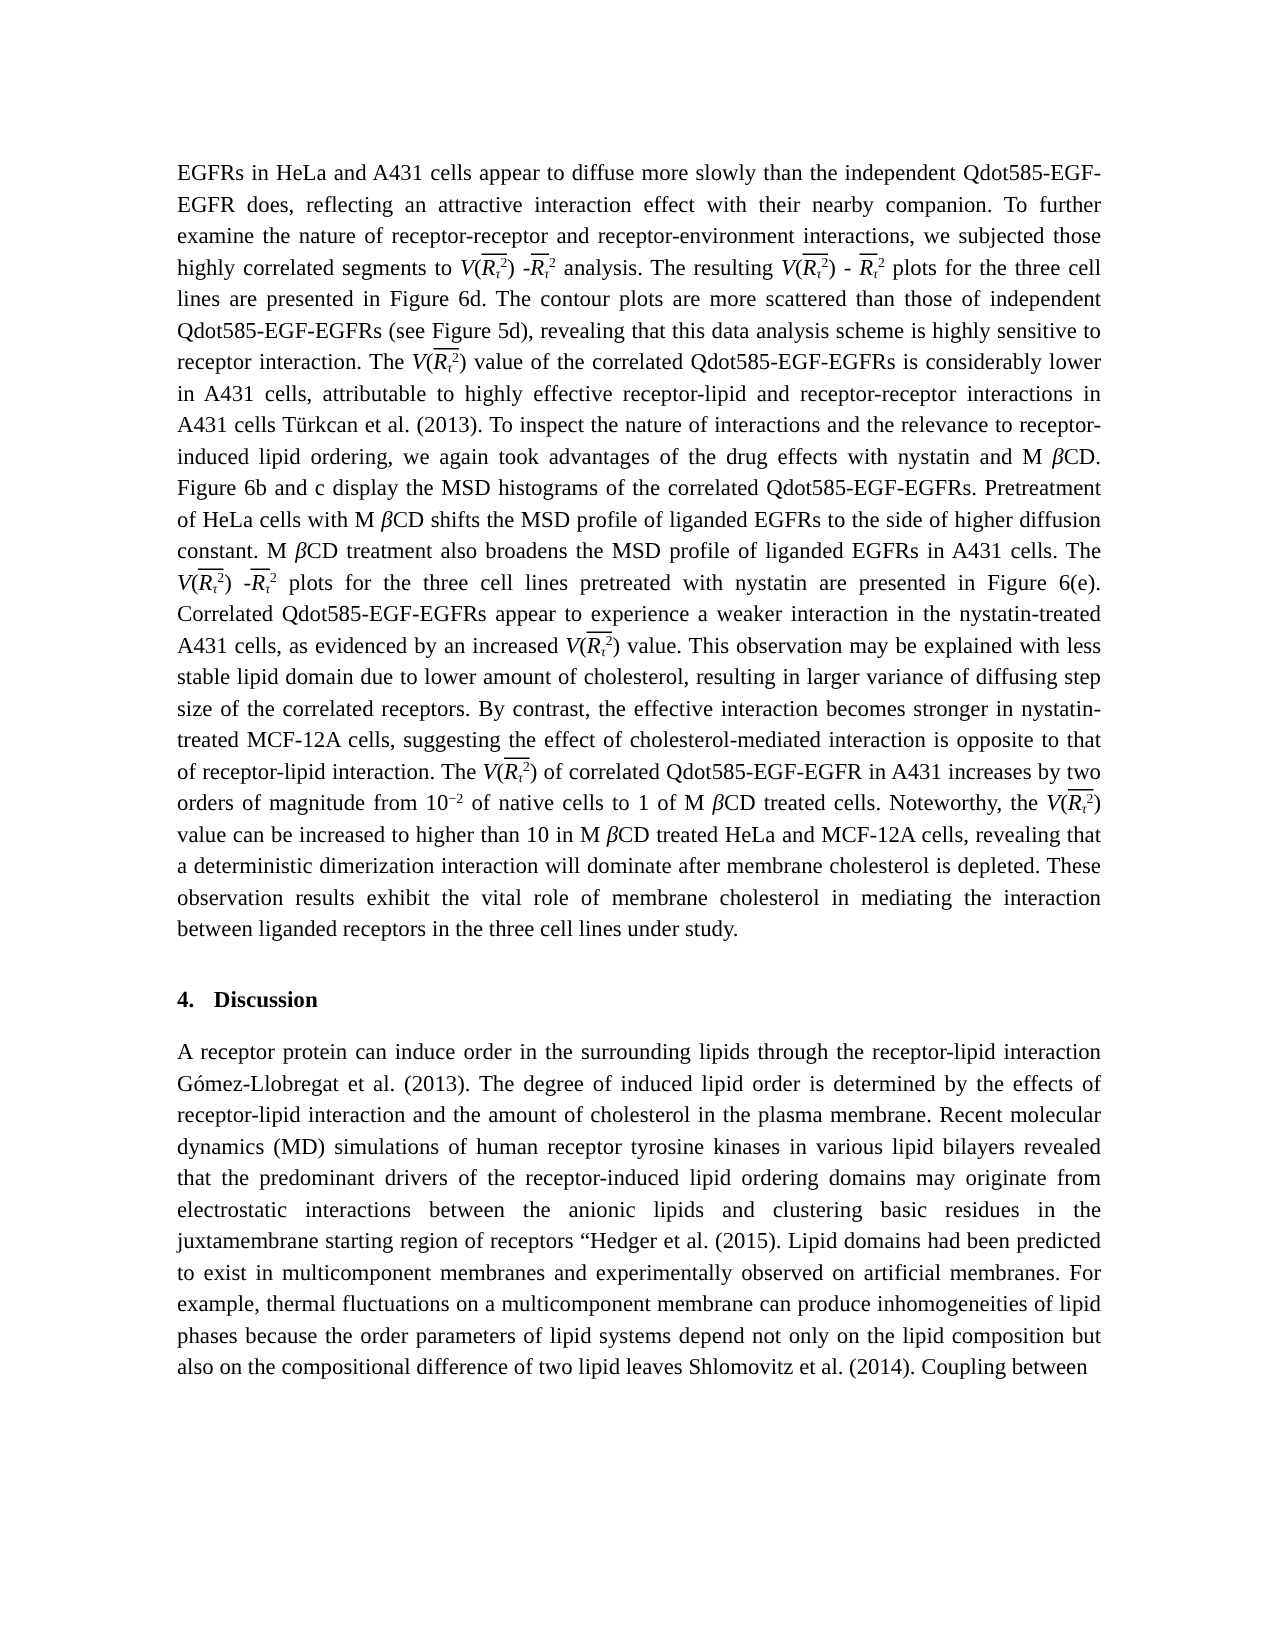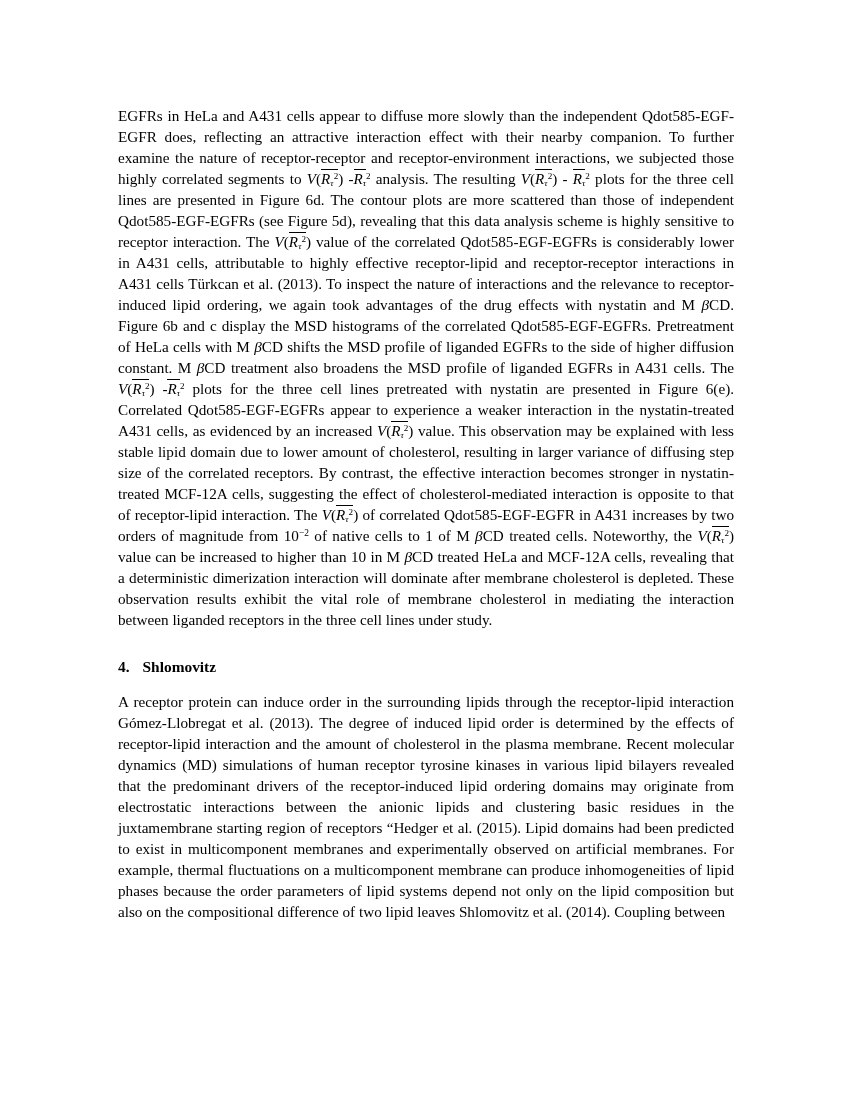--- a/index.html
+++ b/index.html
@@ -71,19 +71,19 @@
 </style>
 </head>
 <body>
 
 <div class="page">
   <div class="content">
 
     <p class="para">EGFRs in HeLa and A431 cells appear to diffuse more slowly than the independent Qdot585-EGF-EGFR does, reflecting an attractive interaction effect with their nearby companion. To further examine the nature of receptor-receptor and receptor-environment interactions, we subjected those highly correlated segments to <span class="math"><i>V</i>(<span class="ovl"><i>R</i><sub>τ</sub><sup>2</sup></span>)</span> -<span class="math"><span class="ovl"><i>R</i><sub>τ</sub></span><sup>2</sup></span> analysis. The resulting <span class="math"><i>V</i>(<span class="ovl"><i>R</i><sub>τ</sub><sup>2</sup></span>)</span> - <span class="math"><span class="ovl"><i>R</i><sub>τ</sub></span><sup>2</sup></span> plots for the three cell lines are presented in Figure 6d. The contour plots are more scattered than those of independent Qdot585-EGF-EGFRs (see Figure 5d), revealing that this data analysis scheme is highly sensitive to receptor interaction. The <span class="math"><i>V</i>(<span class="ovl"><i>R</i><sub>τ</sub><sup>2</sup></span>)</span> value of the correlated Qdot585-EGF-EGFRs is considerably lower in A431 cells, attributable to highly effective receptor-lipid and receptor-receptor interactions in A431 cells Türkcan et al. (2013). To inspect the nature of interactions and the relevance to receptor-induced lipid ordering, we again took advantages of the drug effects with nystatin and M <i>β</i>CD. Figure 6b and c display the MSD histograms of the correlated Qdot585-EGF-EGFRs. Pretreatment of HeLa cells with M <i>β</i>CD shifts the MSD profile of liganded EGFRs to the side of higher diffusion constant. M <i>β</i>CD treatment also broadens the MSD profile of liganded EGFRs in A431 cells. The <span class="math"><i>V</i>(<span class="ovl"><i>R</i><sub>τ</sub><sup>2</sup></span>)</span> -<span class="math"><span class="ovl"><i>R</i><sub>τ</sub></span><sup>2</sup></span> plots for the three cell lines pretreated with nystatin are presented in Figure 6(e). Correlated Qdot585-EGF-EGFRs appear to experience a weaker interaction in the nystatin-treated A431 cells, as evidenced by an increased <span class="math"><i>V</i>(<span class="ovl"><i>R</i><sub>τ</sub><sup>2</sup></span>)</span> value. This observation may be explained with less stable lipid domain due to lower amount of cholesterol, resulting in larger variance of diffusing step size of the correlated receptors. By contrast, the effective interaction becomes stronger in nystatin-treated MCF-12A cells, suggesting the effect of cholesterol-mediated interaction is opposite to that of receptor-lipid interaction. The <span class="math"><i>V</i>(<span class="ovl"><i>R</i><sub>τ</sub><sup>2</sup></span>)</span> of correlated Qdot585-EGF-EGFR in A431 increases by two orders of magnitude from 10<sup class="s">−2</sup> of native cells to 1 of M <i>β</i>CD treated cells. Noteworthy, the <span class="math"><i>V</i>(<span class="ovl"><i>R</i><sub>τ</sub><sup>2</sup></span>)</span> value can be increased to higher than 10 in M <i>β</i>CD treated HeLa and MCF-12A cells, revealing that a deterministic dimerization interaction will dominate after membrane cholesterol is depleted. These observation results exhibit the vital role of membrane cholesterol in mediating the interaction between liganded receptors in the three cell lines under study.</p>
 
     <h2 class="heading">
-      <span class="num">4.</span><span>Shlomovitz</span>
+      <span class="num">4.</span><span>Discussion</span>
     </h2>
 
     <p class="para">A receptor protein can induce order in the surrounding lipids through the receptor-lipid interaction Gómez-Llobregat et al. (2013). The degree of induced lipid order is determined by the effects of receptor-lipid interaction and the amount of cholesterol in the plasma membrane. Recent molecular dynamics (MD) simulations of human receptor tyrosine kinases in various lipid bilayers revealed that the predominant drivers of the receptor-induced lipid ordering domains may originate from electrostatic interactions between the anionic lipids and clustering basic residues in the juxtamembrane starting region of receptors “Hedger et al. (2015). Lipid domains had been predicted to exist in multicomponent membranes and experimentally observed on artificial membranes. For example, thermal fluctuations on a multicomponent membrane can produce inhomogeneities of lipid phases because the order parameters of lipid systems depend not only on the lipid composition but also on the compositional difference of two lipid leaves Shlomovitz et al. (2014). Coupling between</p>
 
   </div>
 </div>
 
 </body></html>

